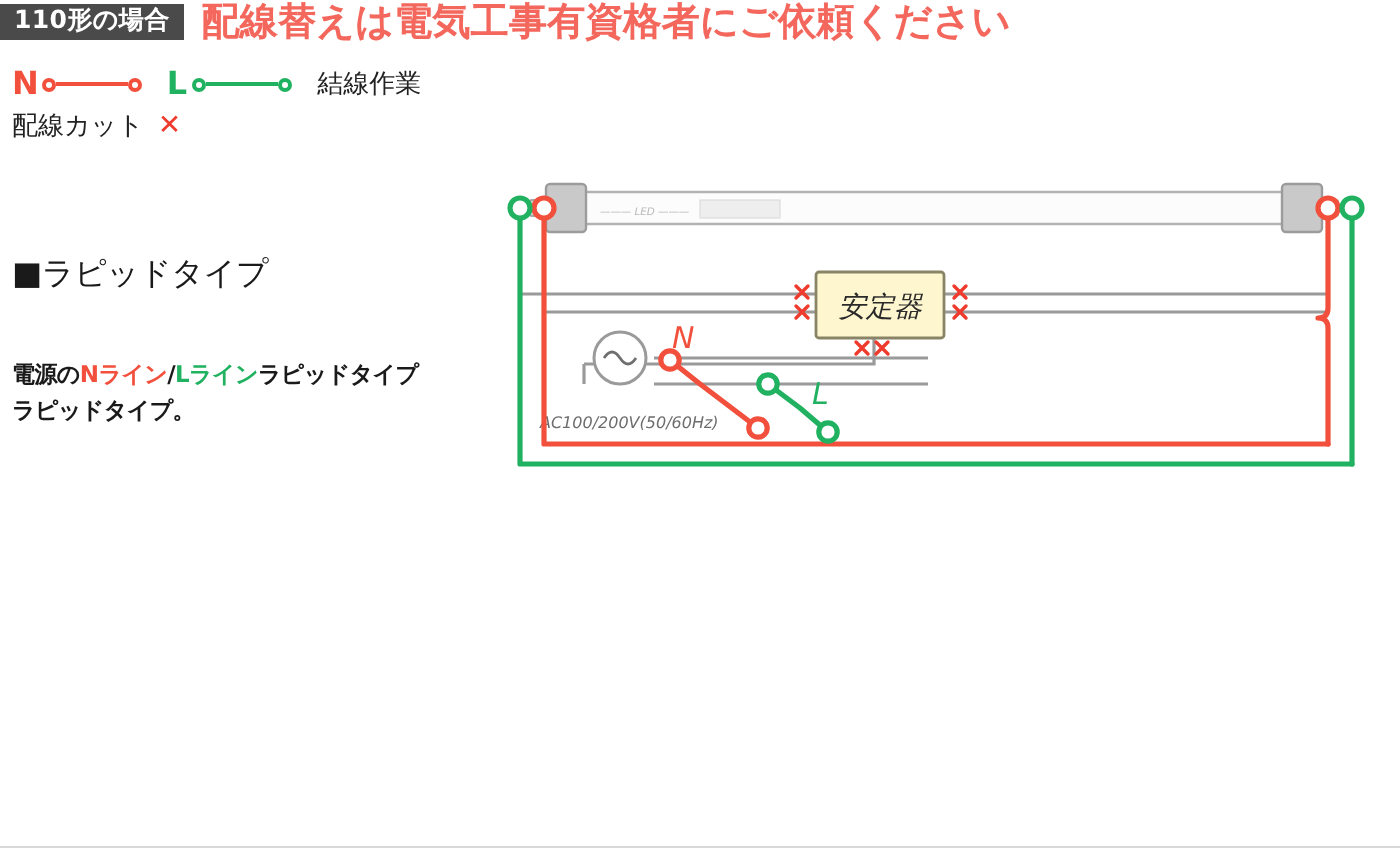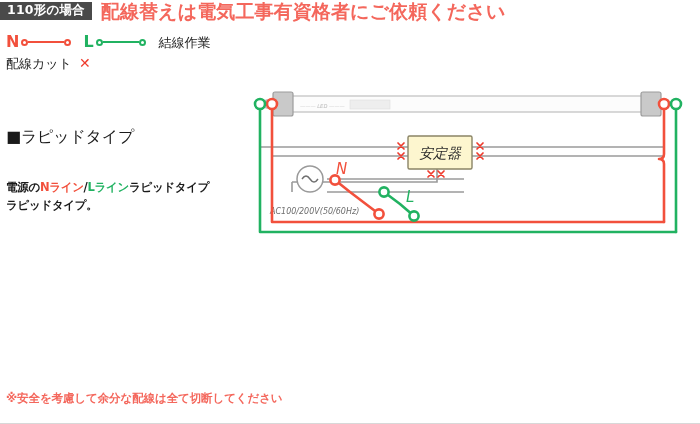--- a/index.html
+++ b/index.html
@@ -191,16 +191,15 @@
         <circle cx="28" cy="30" r="5" fill="#ffffff" stroke="#21b261" stroke-width="2.6"></circle>
         <circle cx="444" cy="30" r="5" fill="#ffffff" stroke="#21b261" stroke-width="2.6"></circle>
         <circle cx="152" cy="118" r="4.6" fill="#ffffff" stroke="#21b261" stroke-width="2.6"></circle>
         <circle cx="182" cy="142" r="4.6" fill="#ffffff" stroke="#21b261" stroke-width="2.6"></circle>
       </g>
       <text x="174" y="128" class="lbl" font-size="15" fill="#21b261">L</text>
 
     </svg>
   </div>
 
-  <div class="note">※安全を考慮して余分な配線は全て切断してください</div>
   <div class="baserule"></div>
 
 </div>
 
 </body></html>

